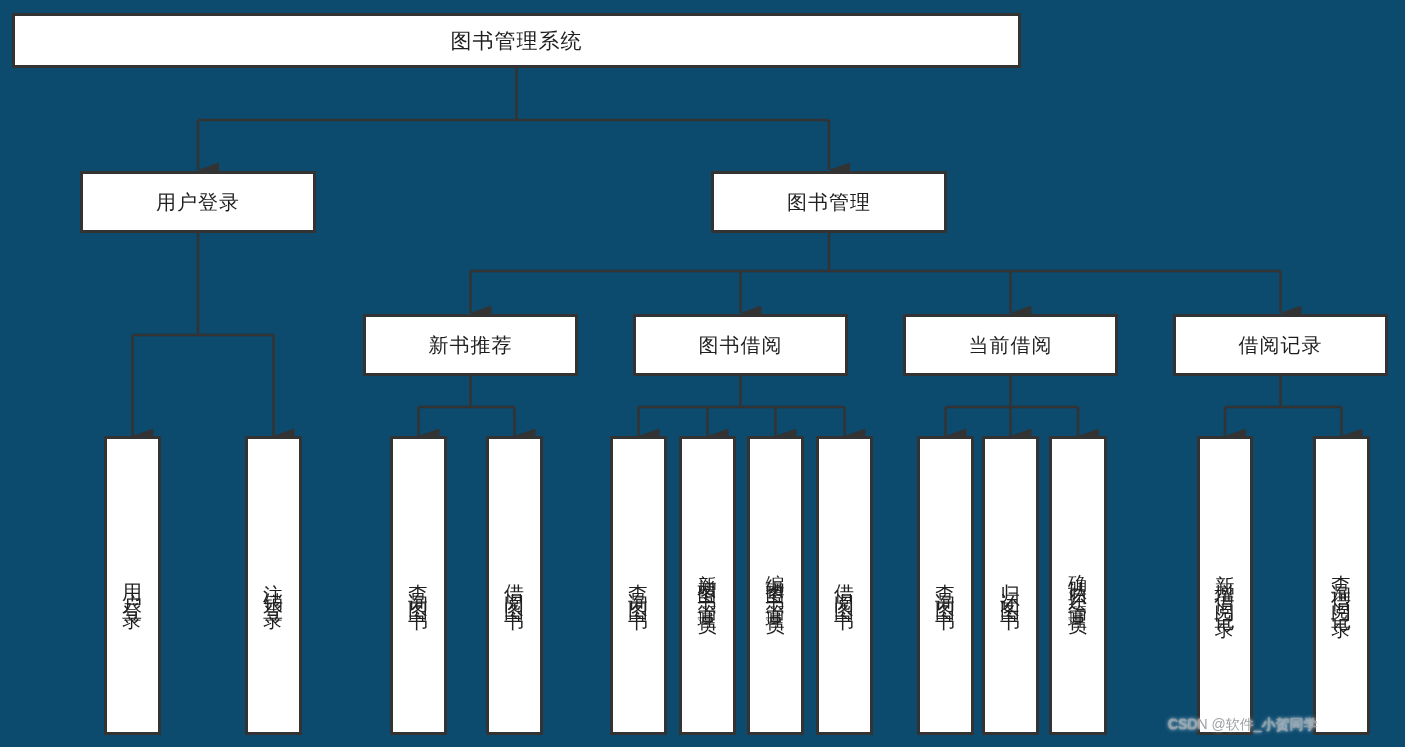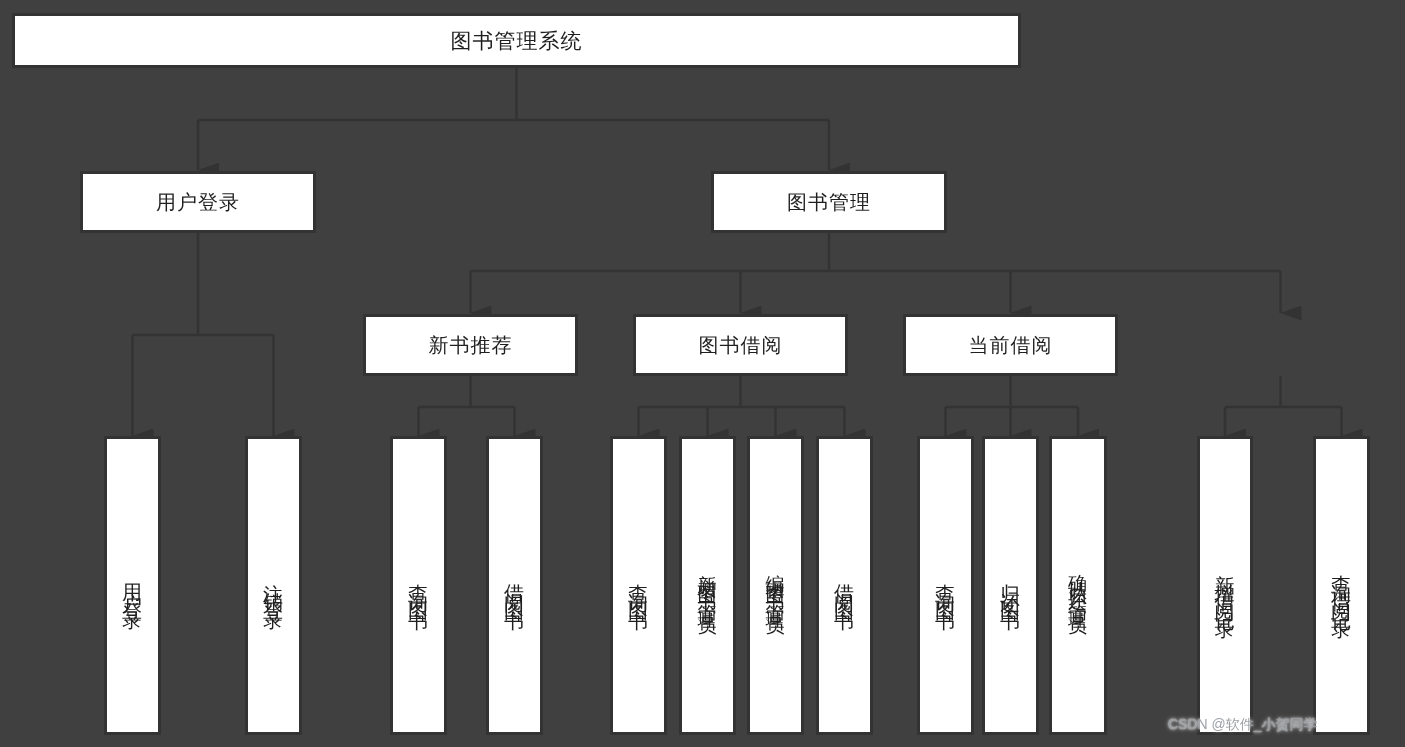--- a/index.html
+++ b/index.html
@@ -1,19 +1,19 @@
 <!DOCTYPE html>
 <html><head>
 <meta charset="utf-8">
 <style>
   html,body{margin:0;padding:0;background:#ffffff;}
   #canvas{
     position:relative;
     width:1405px;height:747px;
-    background:#404040;
+    background:#0c4a6e;
     font-family:"Liberation Sans","DejaVu Sans",sans-serif;
     overflow:hidden;
   }
   #connectors{position:absolute;left:0;top:0;z-index:1;}
   .node{
     position:absolute;
     box-sizing:border-box;
     border:3px solid #333333;
     background:#ffffff;
     display:flex;
@@ -109,20 +109,23 @@
 
   <div class="node" style="left:363px;top:314px;width:215px;height:62px;">
     <span class="h-label">新书推荐</span>
   </div>
   <div class="node" style="left:903px;top:314px;width:215px;height:62px;">
     <span class="h-label">当前借阅</span>
   </div>
   <div class="node" style="left:633px;top:314px;width:215px;height:62px;">
     <span class="h-label">图书借阅</span>
   </div>
+  <div class="node" style="left:1173px;top:314px;width:215px;height:62px;">
+    <span class="h-label">借阅记录</span>
+  </div>
 
   <div class="node" style="left:104px;top:436px;width:57px;height:299px;">
     <span class="leaf-label">用户登录</span>
   </div>
   <div class="node" style="left:245px;top:436px;width:57px;height:299px;">
     <span class="leaf-label">注销登录</span>
   </div>
 
   <div class="node" style="left:390px;top:436px;width:57px;height:299px;">
     <span class="leaf-label">查询图书</span>

